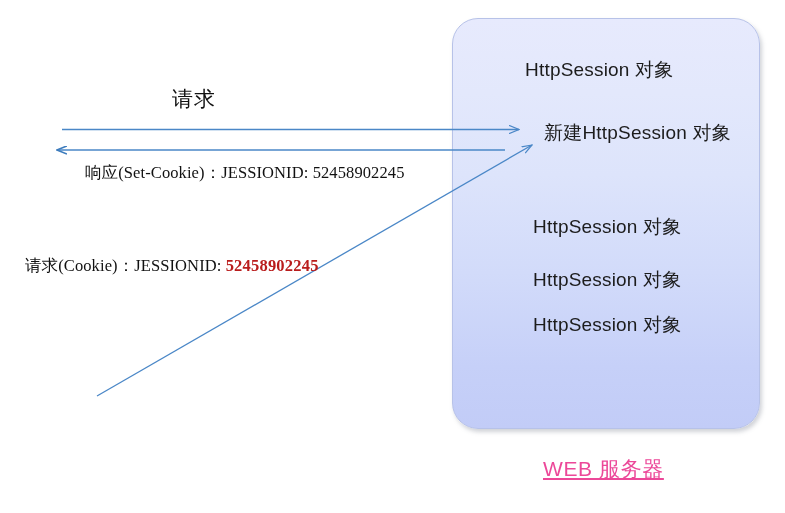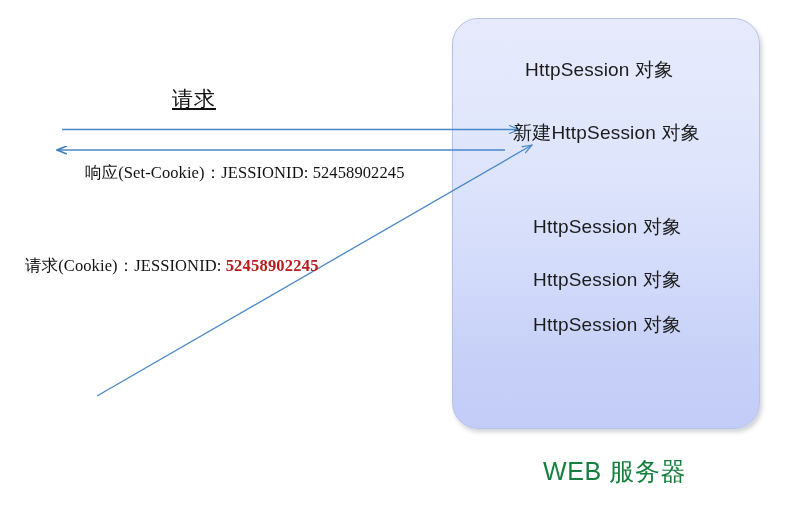--- a/index.html
+++ b/index.html
@@ -47,38 +47,38 @@
   }
   .flow-text {
     position: absolute;
     color: #111111;
     white-space: nowrap;
   }
   .label-request {
     font-size: 21px;
     letter-spacing: 1px;
     font-family: "DejaVu Sans", "Liberation Sans", sans-serif;
-    text-decoration: underline;
   }
   .label-mono {
     font-size: 16.5px;
     letter-spacing: 0.1px;
     font-family: Liberation Serif, serif;
   }
   .sid-red {
     color: #b91c1c;
     font-weight: bold;
     letter-spacing: 0.2px;
   }
   .server-caption {
     position: absolute;
-    font-size: 25px;
-    color: #15803d;
+    font-size: 21px;
+    color: #ec4899;
     white-space: nowrap;
     letter-spacing: 0.6px;
+    text-decoration: underline;
   }
 </style>
 </head>
 <body>
 
 <div id="canvas">
 
   <div class="server-box"></div>
 
   <svg id="arrow-layer" viewBox="0 0 785 513" xmlns="http://www.w3.org/2000/svg">
@@ -98,21 +98,21 @@
 
     <line x1="505" y1="150" x2="57" y2="150" stroke="#4a87c7" stroke-width="1.4" marker-end="url(#arrow-left)"></line>
 
     <line x1="97" y1="396" x2="532" y2="145" stroke="#4a87c7" stroke-width="1.3" marker-end="url(#arrow-diag)"></line>
   </svg>
 
   <div class="session-label" style="left:525px; top:57px;">
     <span>HttpSession 对象</span>
   </div>
 
-  <div class="session-label" style="left:513px; top:120px;">
+  <div class="session-label" style="left:544px; top:120px;">
     <span>新建HttpSession 对象</span>
   </div>
 
   <div class="session-label" style="left:533px; top:214px;">
     <span>HttpSession 对象</span>
   </div>
 
   <div class="session-label" style="left:533px; top:267px;">
     <span>HttpSession 对象</span>
   </div>

